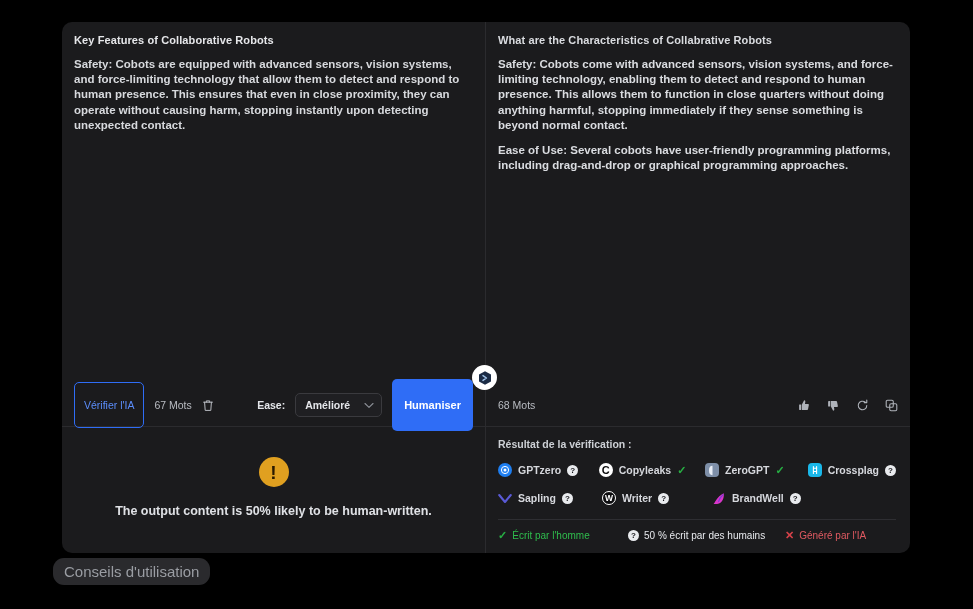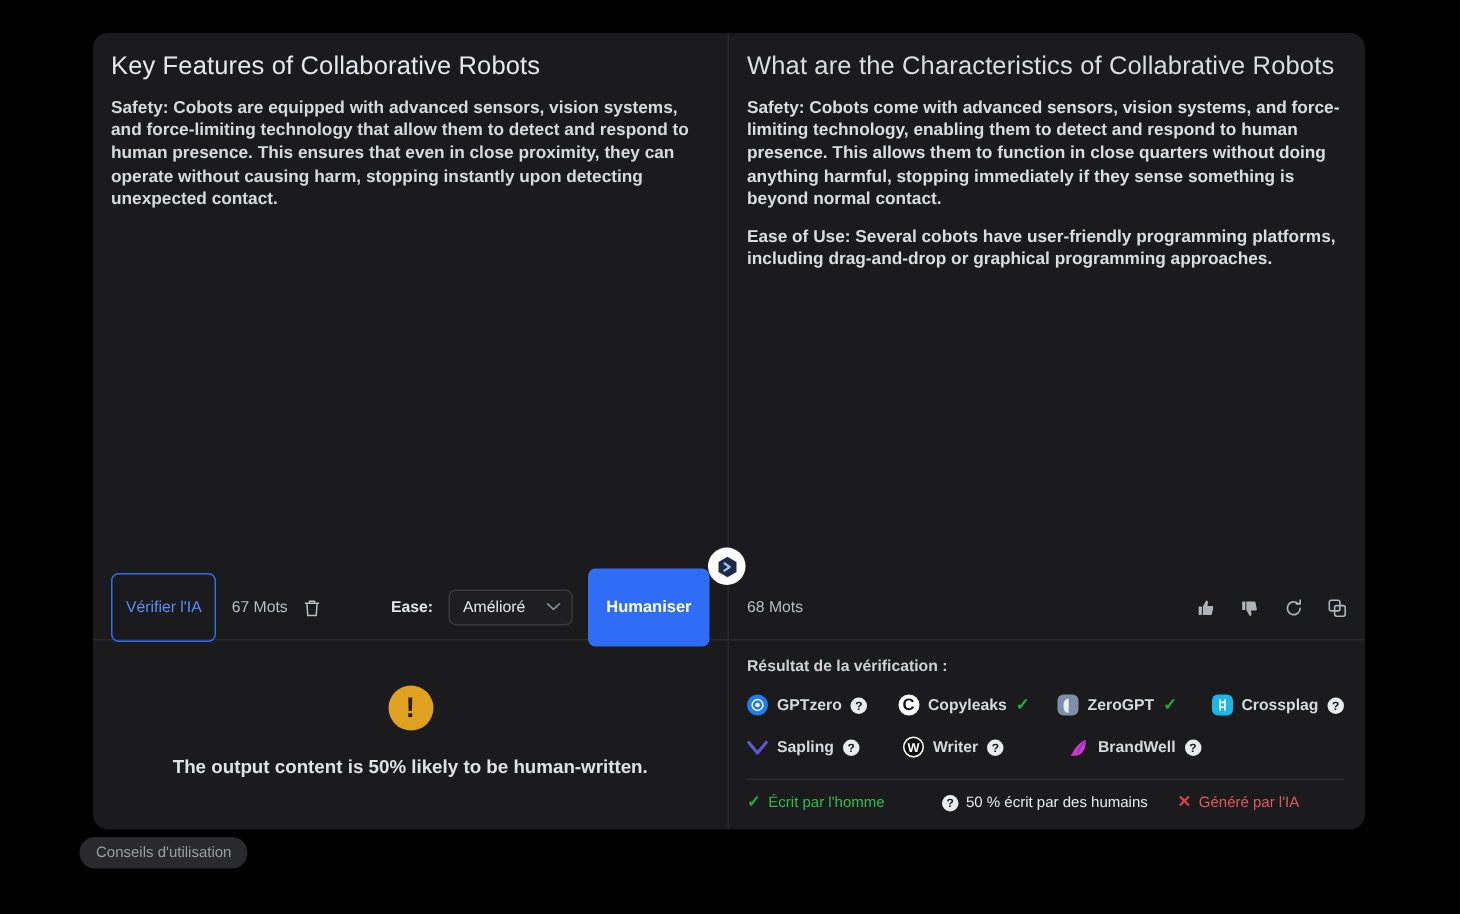--- a/index.html
+++ b/index.html
@@ -27,22 +27,22 @@
   .pane-left  { width: 424px; border-right: 1px solid #2b2b2e; }
   .pane-right { width: 424px; }
 
   .pane-body {
     flex: 1;
     padding: 12px 14px 0 12px;
     overflow: hidden;
   }
   .doc-title {
     color: #e6e7ea;
-    font-size: 17px;
-    font-weight: normal;
+    font-size: 11px;
+    font-weight: bold;
     letter-spacing: .1px;
     margin-bottom: 11px;
   }
   .doc-para {
     color: #d7d9dd;
     font-size: 11.5px;
     line-height: 15.2px;
     font-weight: bold;
     margin-bottom: 10px;
   }
@@ -82,21 +82,21 @@
     margin-left: auto; white-space: nowrap;
   }
   .mode-select {
     display: flex; align-items: center; gap: 14px;
     background: #1f1f22;
     border: 1px solid #3a3a3e;
     border-radius: 5px;
     padding: 5px 7px 5px 9px;
     color: #e4e6ea;
     font-size: 10.5px;
-    font-weight: normal;
+    font-weight: bold;
     cursor: pointer;
     white-space: nowrap;
   }
   .btn-primary {
     background: #2f6df6;
     color: #ffffff;
     border: 0;
     border-radius: 5px;
     font-size: 11px;
     font-weight: bold;
@@ -192,21 +192,21 @@
   .legend-human { color: #2fbd4d; }
   .legend-mixed { color: #e7e9ed; }
   .legend-ai    { color: #e05a61; }
 
   
   .tips-pill {
     position: absolute;
     left: 53px; top: 558px;
     background: #2a2a2d;
     color: #9a9da3;
-    font-size: 10px;
+    font-size: 15px;
     padding: 5px 11px;
     border-radius: 11px;
     cursor: pointer;
     white-space: nowrap;
   }
 </style>
 </head>
 <body>
 
 <div class="app-card">

